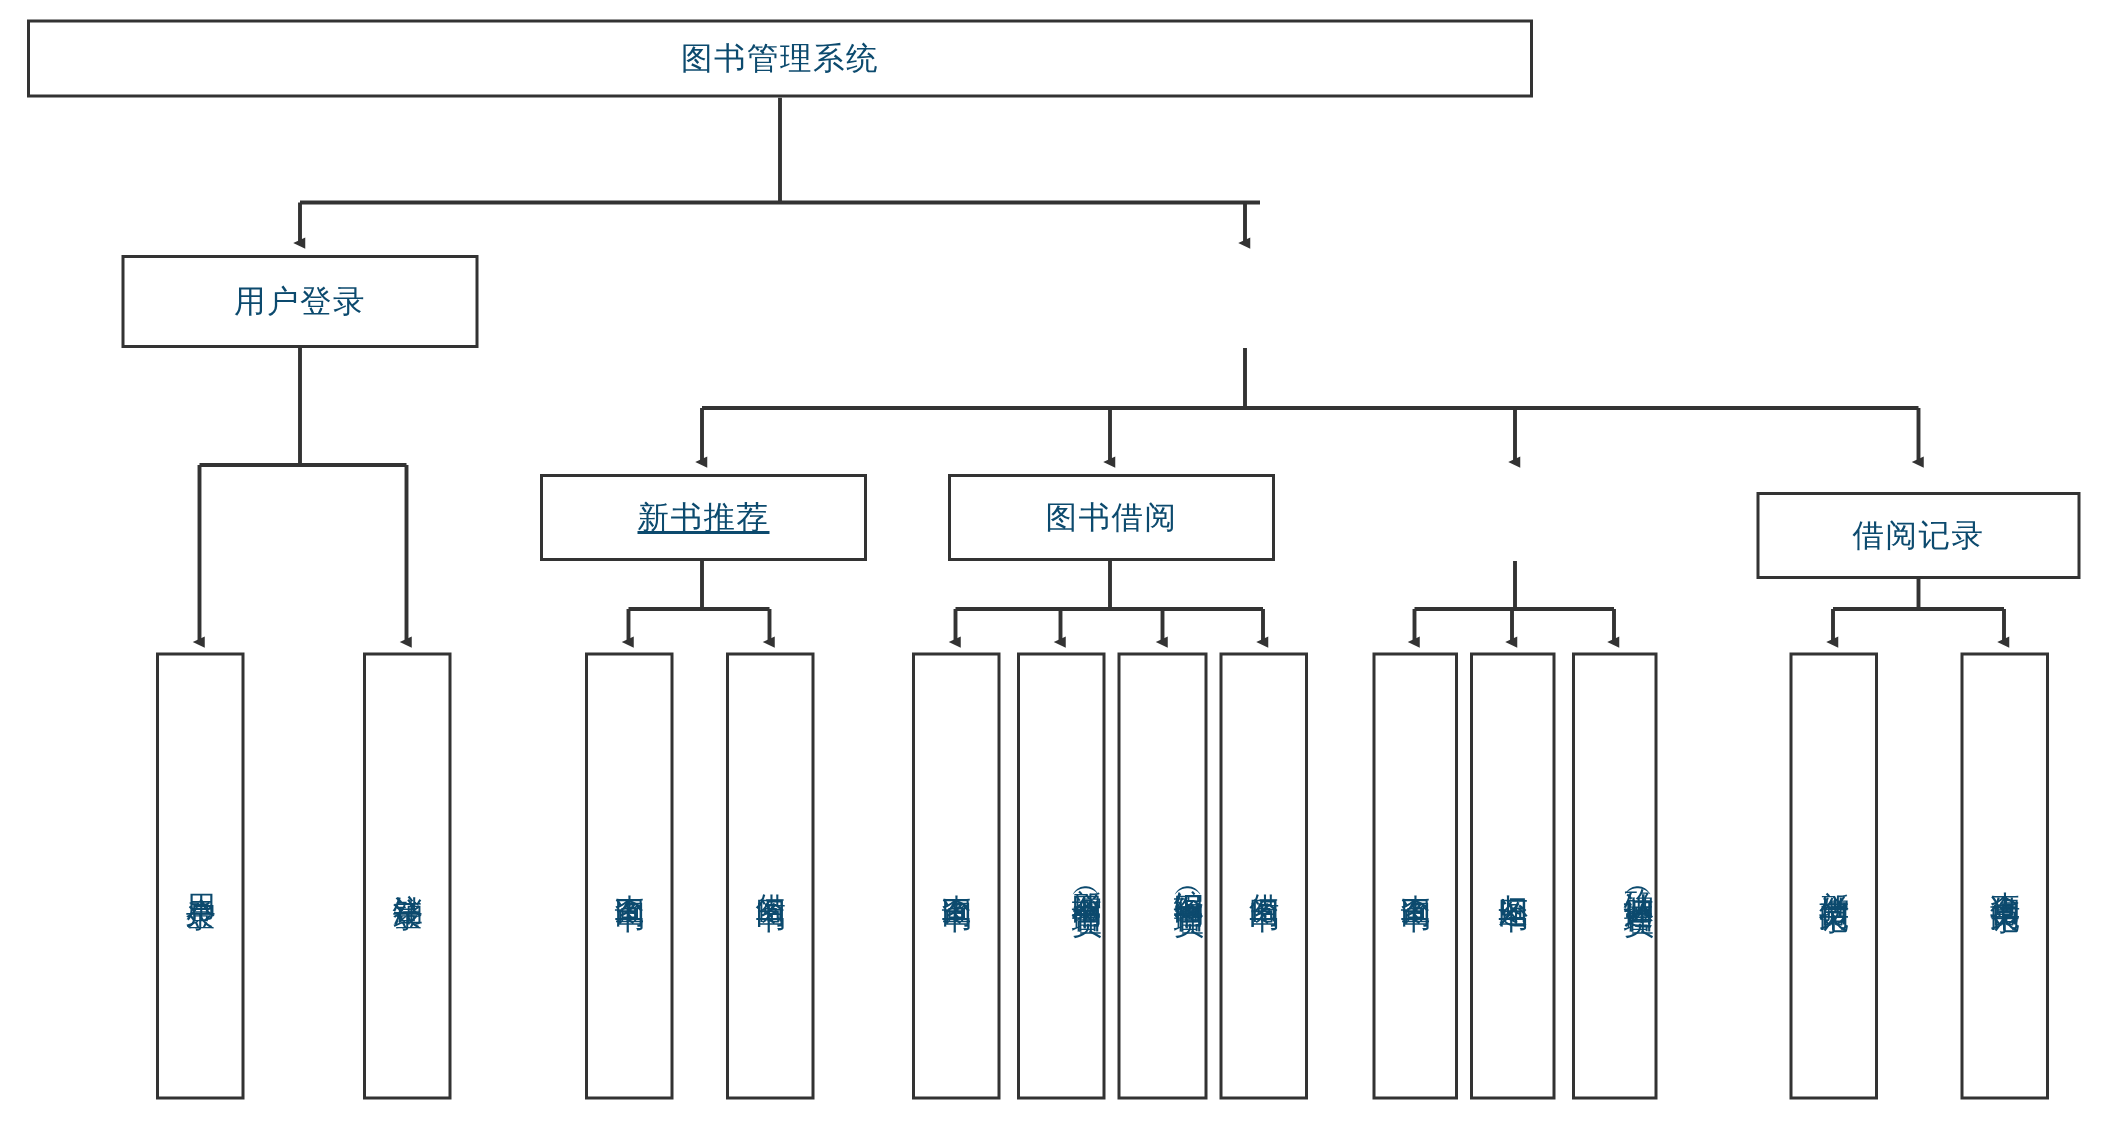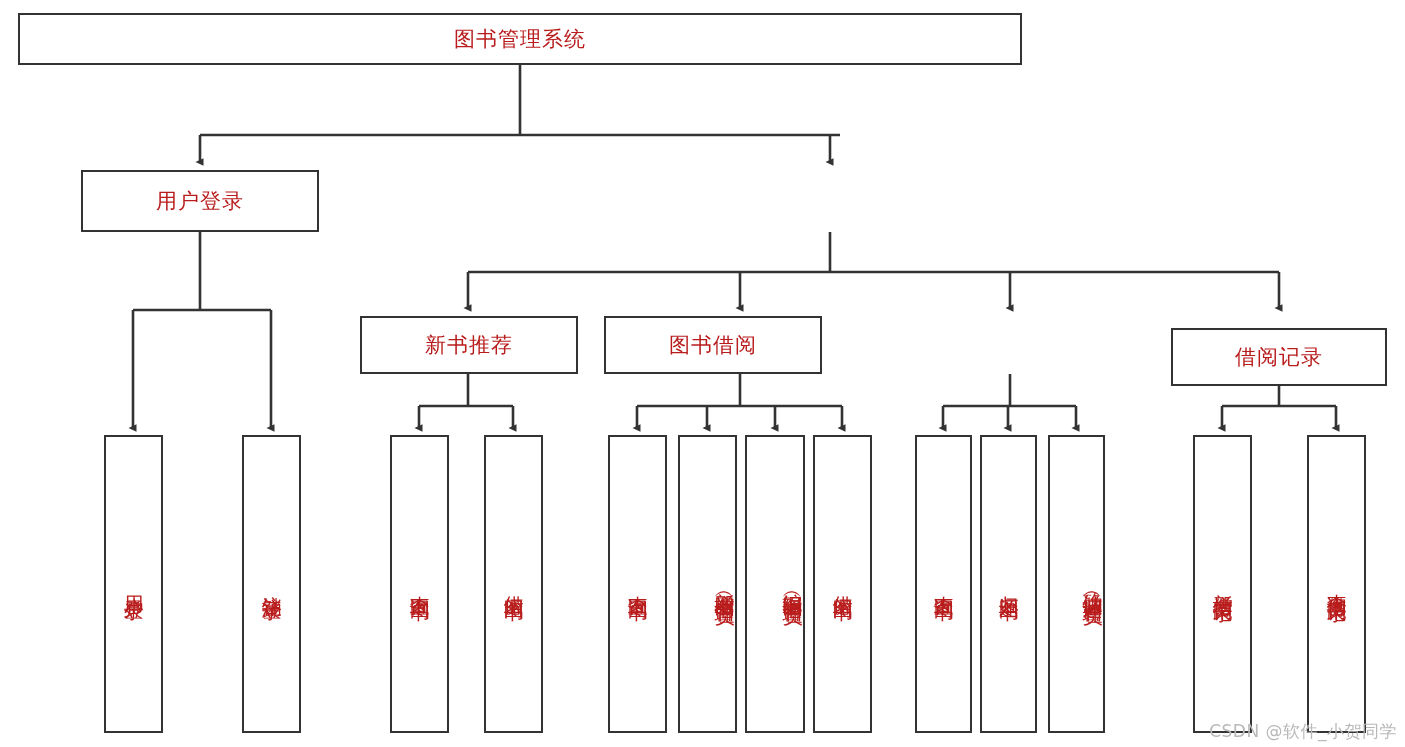--- a/index.html
+++ b/index.html
@@ -27,21 +27,21 @@
     height: 747px;
   }
   .node-box {
     position: absolute;
     box-sizing: border-box;
     border: 2px solid #333333;
     background: #ffffff;
     display: flex;
     align-items: center;
     justify-content: center;
-    color: #b91c1c;
+    color: #0c4a6e;
   }
   .node-box.horizontal {
     font-size: 21px;
     letter-spacing: 1px;
   }
   .node-box.vertical {
     writing-mode: vertical-rl;
     text-orientation: upright;
     font-size: 20px;
     letter-spacing: 2px;
@@ -137,24 +137,24 @@
   </svg>
 
   <div class="node-box horizontal" style="left:18px; top:13px; width:1004px; height:52px;">
     <span class="node-label">图书管理系统</span>
   </div>
 
   <div class="node-box horizontal" style="left:81px; top:170px; width:238px; height:62px;">
     <span class="node-label">用户登录</span>
   </div>
 
-  <div class="node-box horizontal" style="left:360px; top:316px; width:218px; height:58px;">
+  <div class="node-box horizontal" style="left:360px; top:316px; width:218px; height:58px;text-decoration:underline;">
     <span class="node-label">新书推荐</span>
   </div>
-  <div class="node-box horizontal" style="left:604px; top:316px; width:218px; height:58px;">
+  <div class="node-box horizontal" style="left:632px; top:316px; width:218px; height:58px;">
     <span class="node-label">图书借阅</span>
   </div>
   <div class="node-box horizontal" style="left:1171px; top:316px; width:216px; height:58px;margin-top:12px;">
     <span class="node-label">借阅记录</span>
   </div>
 
   <div class="node-box vertical centered" style="left:104px; top:435px; width:59px; height:298px;">
     <span class="node-label">用户登录</span>
   </div>
   <div class="node-box vertical centered" style="left:242px; top:435px; width:59px; height:298px;">
@@ -187,15 +187,14 @@
   <div class="node-box vertical" style="left:1048px; top:435px; width:57px; height:298px;">
     <span class="node-label">确认归还（管理员）</span>
   </div>
   <div class="node-box vertical centered" style="left:1193px; top:435px; width:59px; height:298px;">
     <span class="node-label">新增借阅记录</span>
   </div>
   <div class="node-box vertical centered" style="left:1307px; top:435px; width:59px; height:298px;">
     <span class="node-label">查询借阅记录</span>
   </div>
 
-  <div id="watermark">CSDN @软件_小贺同学</div>
 
 </div>
 
 </body></html>

